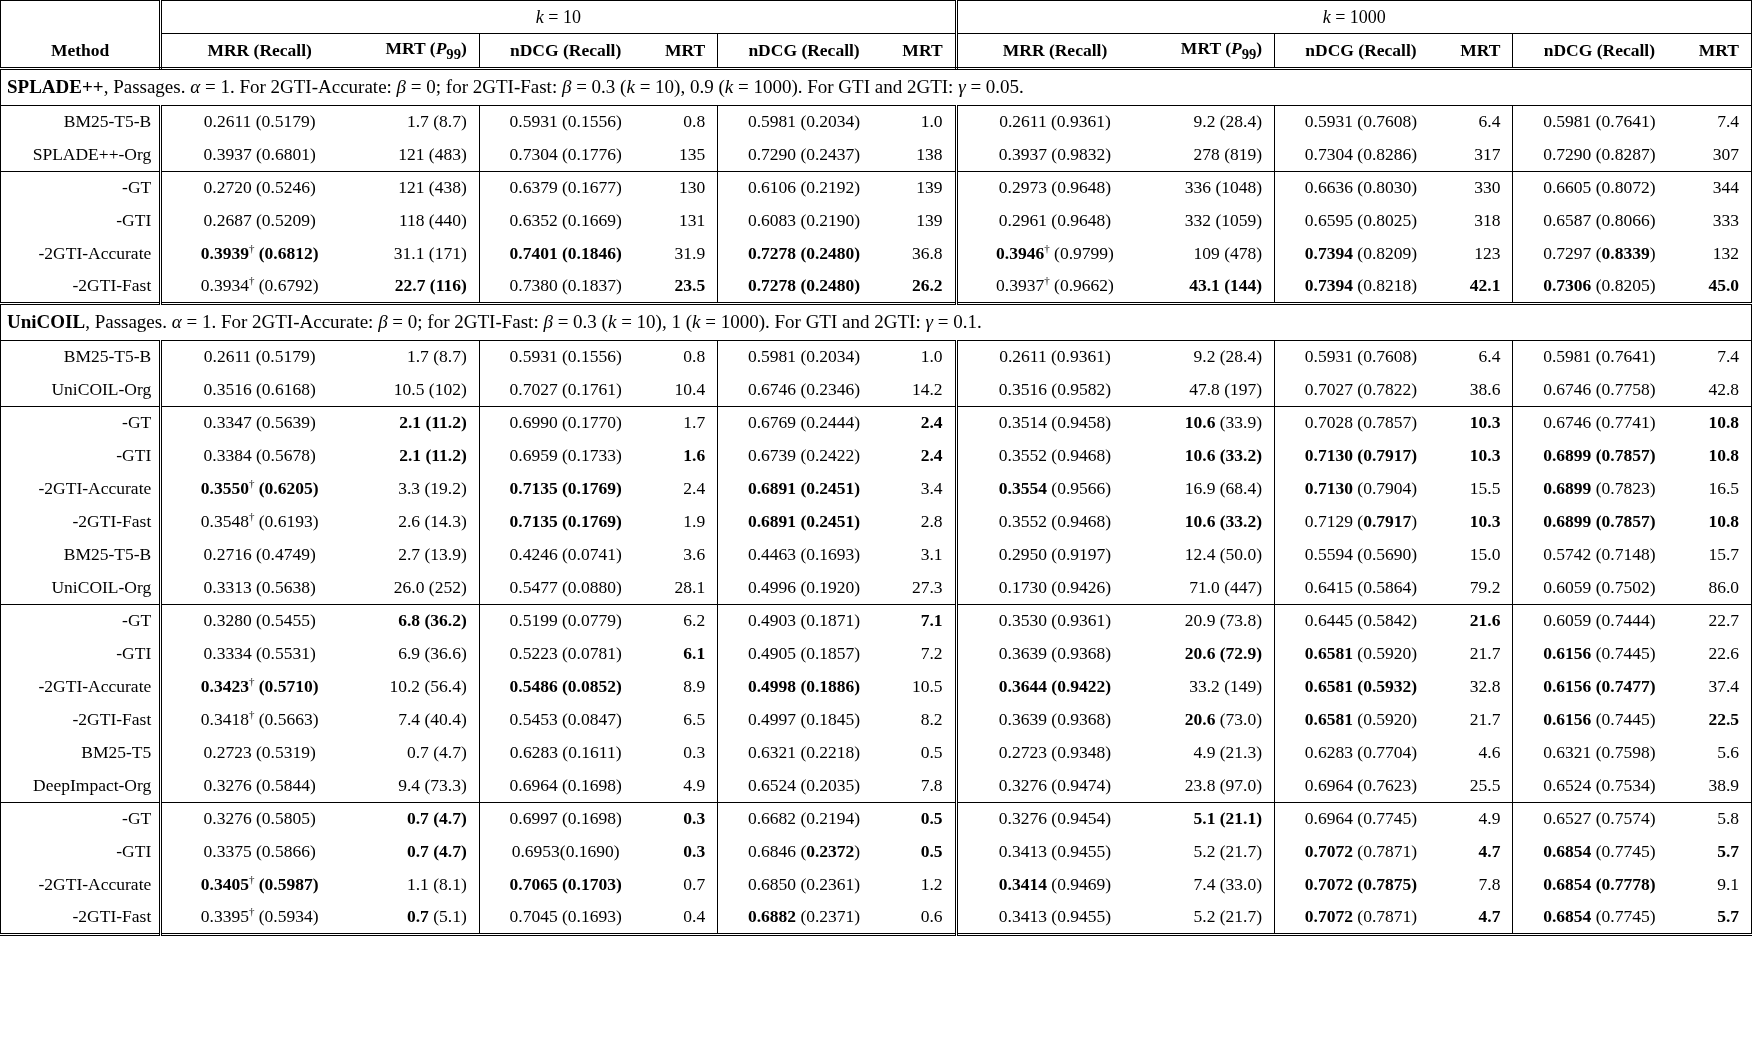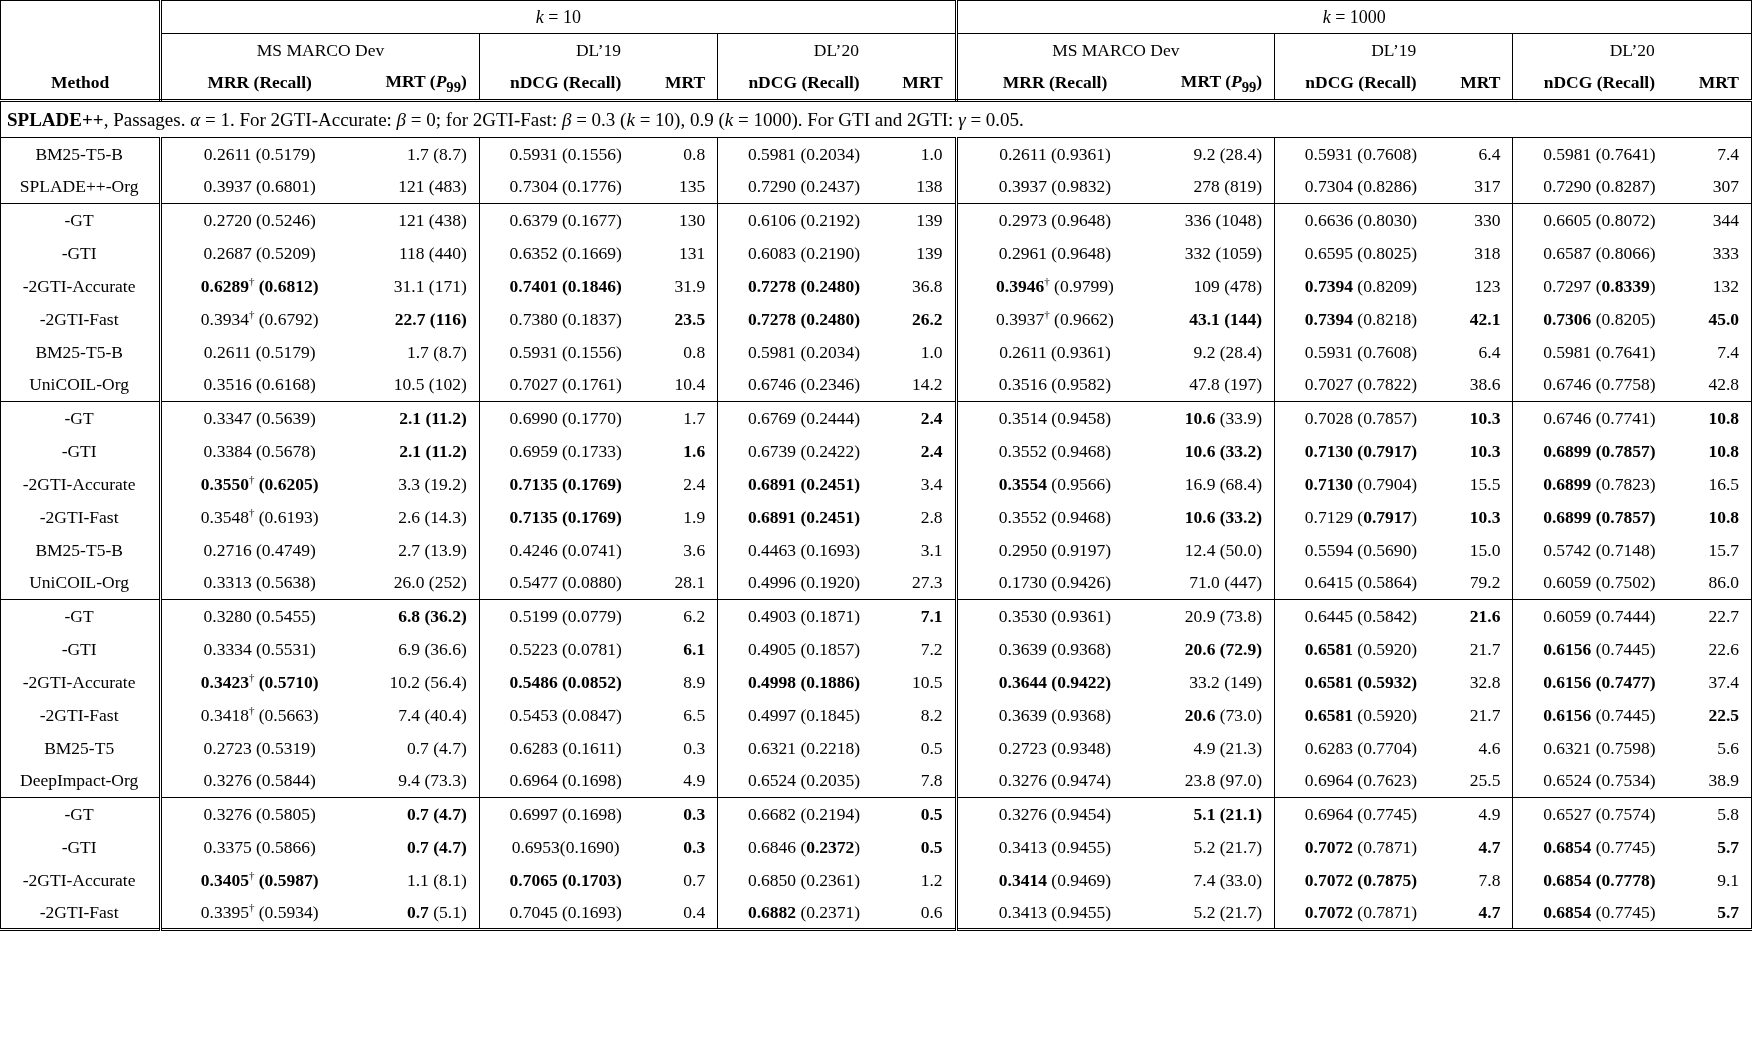--- a/index.html
+++ b/index.html
@@ -23,21 +23,21 @@
   tr.r-cols th,tr.r-cols td{border-bottom:3px double #000}
   th.methodh{text-align:center;font-weight:bold}
   
   .vdr{border-right:3px double #000}
   .vsr{border-right:1px solid #000}
   
   tr.section{height:37px}
   tr.section td{font-size:19px;text-align:left;padding:6px 4px 6px 6px;
     border-top:3px double #000;border-bottom:1px solid #000}
   tr.rule td{border-bottom:1px solid #000}
-  td.method{text-align:center;padding-left:6px;border-right:3px double #000}
+  td.method{text-align:right;padding-left:6px;border-right:3px double #000}
   td.pair,th.pairh{text-align:center}
   td.mrt,th.mrth{text-align:right;padding-right:12px}
   sup.dag{font-size:11px;line-height:0}
   i{font-style:italic} b{font-weight:bold}
 </style>
 </head>
 <body>
 
 <table class="results">
   <colgroup>
@@ -54,29 +54,20 @@
       <col class="c-mrt">
       <col class="c-ndcg">
       <col class="c-mrt">
   </colgroup>
   <thead>
     <tr class="r-top">
       <td class="blank vdr"></td>
       <th colspan="6" class="vdr"><i>k</i> = 10</th>
       <th colspan="6"><i>k</i> = 1000</th>
     </tr>
-    <tr class="r-sub">
-      <td class="blank vdr"></td>
-      <th colspan="2" class="vsr">MS MARCO Dev</th>
-      <th colspan="2" class="vsr">DL’19</th>
-      <th colspan="2" class="vdr">DL’20</th>
-      <th colspan="2" class="vsr">MS MARCO Dev</th>
-      <th colspan="2" class="vsr">DL’19</th>
-      <th colspan="2">DL’20</th>
-    </tr>
     <tr class="r-cols">
       <th class="methodh vdr">Method</th>
       <th class="pairh">MRR (Recall)</th>
       <th class="mrth vsr">MRT (<i>P</i><sub>99</sub>)</th>
       <th class="pairh">nDCG (Recall)</th>
       <th class="mrth vsr">MRT</th>
       <th class="pairh">nDCG (Recall)</th>
       <th class="mrth vdr">MRT</th>
       <th class="pairh">MRR (Recall)</th>
       <th class="mrth vsr">MRT (<i>P</i><sub>99</sub>)</th>
@@ -145,21 +136,21 @@
         <td class="mrt vdr">139</td>
         <td class="pair">0.2961 (0.9648)</td>
         <td class="mrt vsr">332 (1059)</td>
         <td class="pair">0.6595 (0.8025)</td>
         <td class="mrt vsr">318</td>
         <td class="pair">0.6587 (0.8066)</td>
         <td class="mrt">333</td>
       </tr>
       <tr>
         <td class="method">-2GTI-Accurate</td>
-        <td class="pair"><b>0.6289</b><sup class="dag">†</sup> <b>(0.6812)</b></td>
+        <td class="pair"><b>0.3939</b><sup class="dag">†</sup> <b>(0.6812)</b></td>
         <td class="mrt vsr">31.1 (171)</td>
         <td class="pair"><b>0.7401 (0.1846)</b></td>
         <td class="mrt vsr">31.9</td>
         <td class="pair"><b>0.7278 (0.2480)</b></td>
         <td class="mrt vdr">36.8</td>
         <td class="pair"><b>0.3946</b><sup class="dag">†</sup> (0.9799)</td>
         <td class="mrt vsr">109 (478)</td>
         <td class="pair"><b>0.7394</b> (0.8209)</td>
         <td class="mrt vsr">123</td>
         <td class="pair">0.7297 (<b>0.8339</b>)</td>
@@ -172,20 +163,23 @@
         <td class="pair">0.7380 (0.1837)</td>
         <td class="mrt vsr"><b>23.5</b></td>
         <td class="pair"><b>0.7278 (0.2480)</b></td>
         <td class="mrt vdr"><b>26.2</b></td>
         <td class="pair">0.3937<sup class="dag">†</sup> (0.9662)</td>
         <td class="mrt vsr"><b>43.1 (144)</b></td>
         <td class="pair"><b>0.7394</b> (0.8218)</td>
         <td class="mrt vsr"><b>42.1</b></td>
         <td class="pair"><b>0.7306</b> (0.8205)</td>
         <td class="mrt"><b>45.0</b></td>
+      </tr>
+      <tr class="section">
+        <td colspan="13"><b>UniCOIL</b>, Passages. <i>α</i> = 1. For 2GTI-Accurate: <i>β</i> = 0; for 2GTI-Fast: <i>β</i> = 0.3 (<i>k</i> = 10), 1 (<i>k</i> = 1000). For GTI and 2GTI: <i>γ</i> = 0.1.</td>
       </tr>
       <tr>
         <td class="method">BM25-T5-B</td>
         <td class="pair">0.2611 (0.5179)</td>
         <td class="mrt vsr">1.7 (8.7)</td>
         <td class="pair">0.5931 (0.1556)</td>
         <td class="mrt vsr">0.8</td>
         <td class="pair">0.5981 (0.2034)</td>
         <td class="mrt vdr">1.0</td>
         <td class="pair">0.2611 (0.9361)</td>

